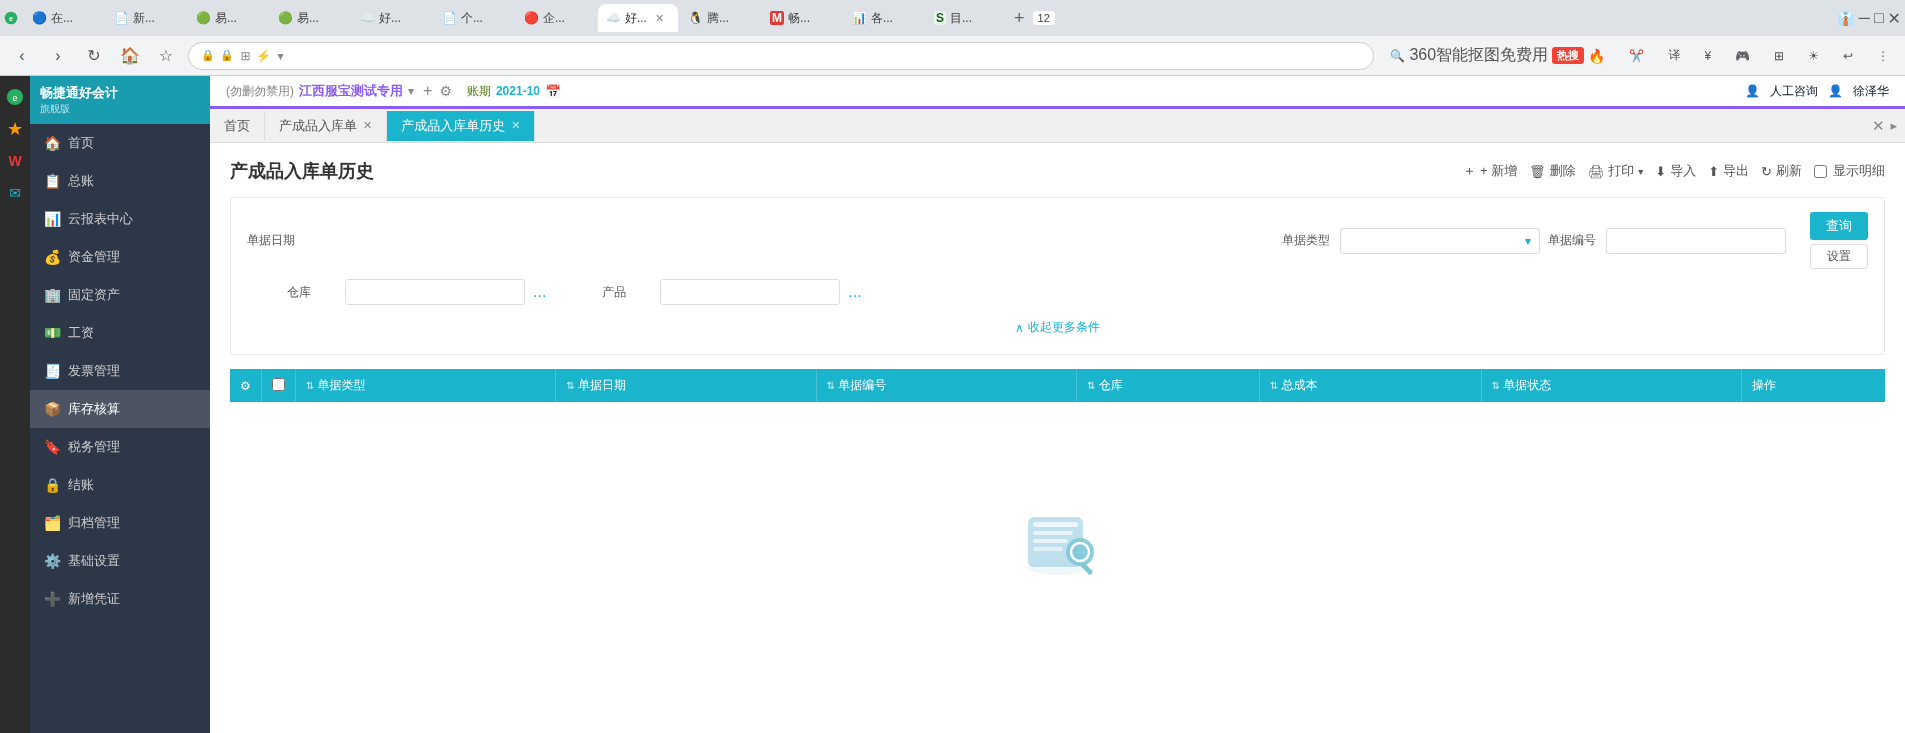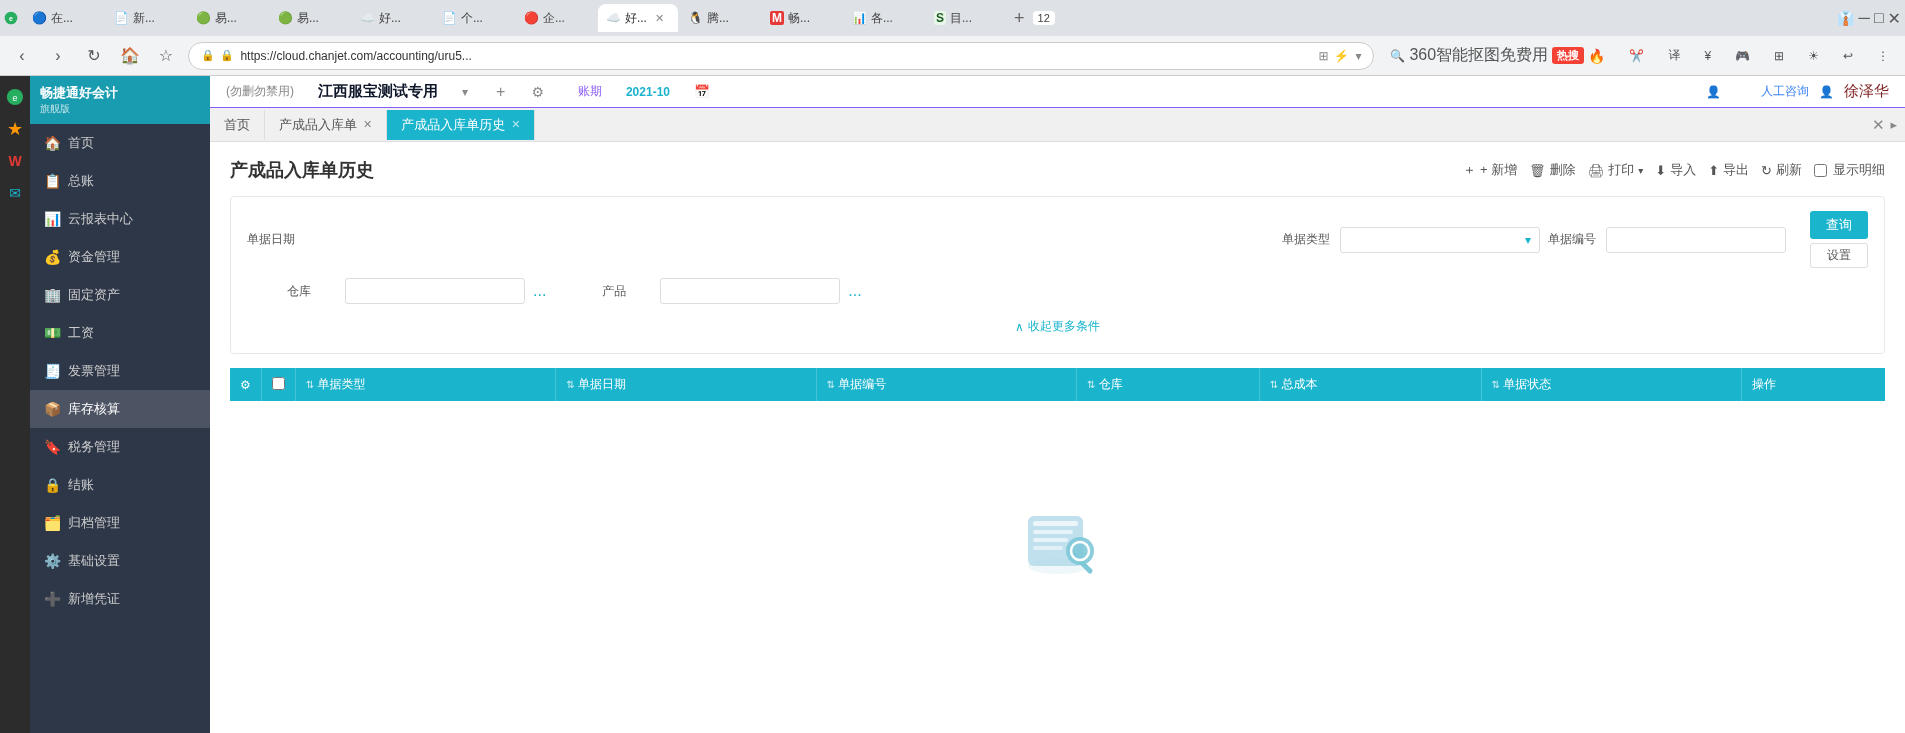--- a/index.html
+++ b/index.html
@@ -49,24 +49,24 @@
     .page-tab-close { font-size: 11px; opacity: 0.7; }
 
     
     .content-area { flex: 1; padding: 16px 20px; overflow-y: auto; background: #fff; }
     .page-header { display: flex; align-items: center; justify-content: space-between; margin-bottom: 14px; }
     .page-title { font-size: 18px; font-weight: bold; color: #333; }
     .page-actions { display: flex; align-items: center; gap: 12px; font-size: 13px; color: #555; }
     .action-btn { display: flex; align-items: center; gap: 4px; cursor: pointer; color: #555; }
 
     
-    .account-bar { display: flex; align-items: center; padding: 6px 16px; background: #fff; border-bottom: 1px solid #8b5cf6; gap: 24px; font-size: 12px; }
-    .account-name { color: #0f172a; font-weight: bold; font-size: 15px; }
+    .account-bar { display: flex; align-items: center; padding: 6px 16px; background: #fff; border-bottom: 3px solid #8b5cf6; gap: 5px; font-size: 12px; }
+    .account-name { color: #8b5cf6; font-weight: bold; font-size: 13px; }
     .account-tag { color: #888; }
-    .period-label { color: #8b5cf6; }
+    .period-label { color: #4d7c0f; }
     .period-value { color: #1ab4cc; font-weight: bold; }
     .user-info { margin-left: auto; display: flex; align-items: center; gap: 10px; color: #555; }
 
     
     .filter-area { background: #fff; border: 1px solid #e8e8e8; border-radius: 4px; padding: 14px 16px; margin-bottom: 14px; }
     .filter-row { display: flex; align-items: center; gap: 16px; margin-bottom: 10px; flex-wrap: wrap; }
     .filter-label { color: #555; font-size: 12px; min-width: 50px; }
     .date-filters { display: flex; align-items: center; gap: 6px; }
     .date-btn { padding: 2px 8px; border: 1px solid #ddd; border-radius: 3px; font-size: 12px; cursor: pointer; color: #555; background: #fff; }
     .date-btn.active { background: #1ab4cc; color: #fff; border-color: #1ab4cc; }
@@ -169,21 +169,20 @@
 
   <div class="browser-nav">
     <div class="nav-btn">‹</div>
     <div class="nav-btn">›</div>
     <div class="nav-btn">↻</div>
     <div class="nav-btn">🏠</div>
     <div class="nav-btn">☆</div>
     <div class="address-bar">
       <span style="color:#888;font-size:11px;">🔒</span>
       <span style="color:green;font-size:11px;">🔒</span>
-      <span class="address-url">https://cloud.chanjet.com/accounting/uru5...</span>
       <span style="color:#888;font-size:12px;">⊞</span>
       <span style="color:#1ab4cc;font-size:12px;">⚡</span>
       <span style="color:#888;">▾</span>
     </div>
     <div class="toolbar-right">
       <div class="toolbar-btn">
         <span>🔍</span>
         <span style="font-size:16px;color:#555;">360智能抠图免费用</span>
         <span style="background:#f44336;color:white;font-size:11px;padding:1px 5px;border-radius:3px;font-weight:bold;">热搜</span>
         <span style="color:#ff5722;font-size:14px;">🔥</span>
@@ -283,23 +282,23 @@
       <span class="account-tag">(勿删勿禁用)</span>
       <span class="account-name">江西服宝测试专用</span>
       <span style="color:#888;">▾</span>
       <span style="color:#888;font-size:16px;margin-left:4px;">+</span>
       <span style="color:#888;font-size:14px;margin-left:2px;">⚙</span>
       <span class="period-label" style="margin-left:10px;">账期</span>
       <span class="period-value">2021-10</span>
       <span style="color:#888;font-size:13px;">📅</span>
       <div class="user-info">
         <span style="color:#555;font-size:12px;">👤</span>
-        <span style="color:#3b82f6;font-size:12px;cursor:pointer;margin-left:30px;">人工咨询</span>
+        <span style="color:#0f172a;font-size:12px;cursor:pointer;">人工咨询</span>
         <span style="color:#555;font-size:12px;">👤</span>
-        <span style="color:#7f1d1d;font-size:15px;cursor:pointer;">徐泽华</span>
+        <span style="color:#0f172a;font-size:12px;cursor:pointer;">徐泽华</span>
       </div>
     </div>
 
     <div class="page-tabs">
       <div class="page-tab">
         <span>首页</span>
       </div>
       <div class="page-tab">
         <span>产成品入库单</span>
         <span class="page-tab-close">✕</span>

